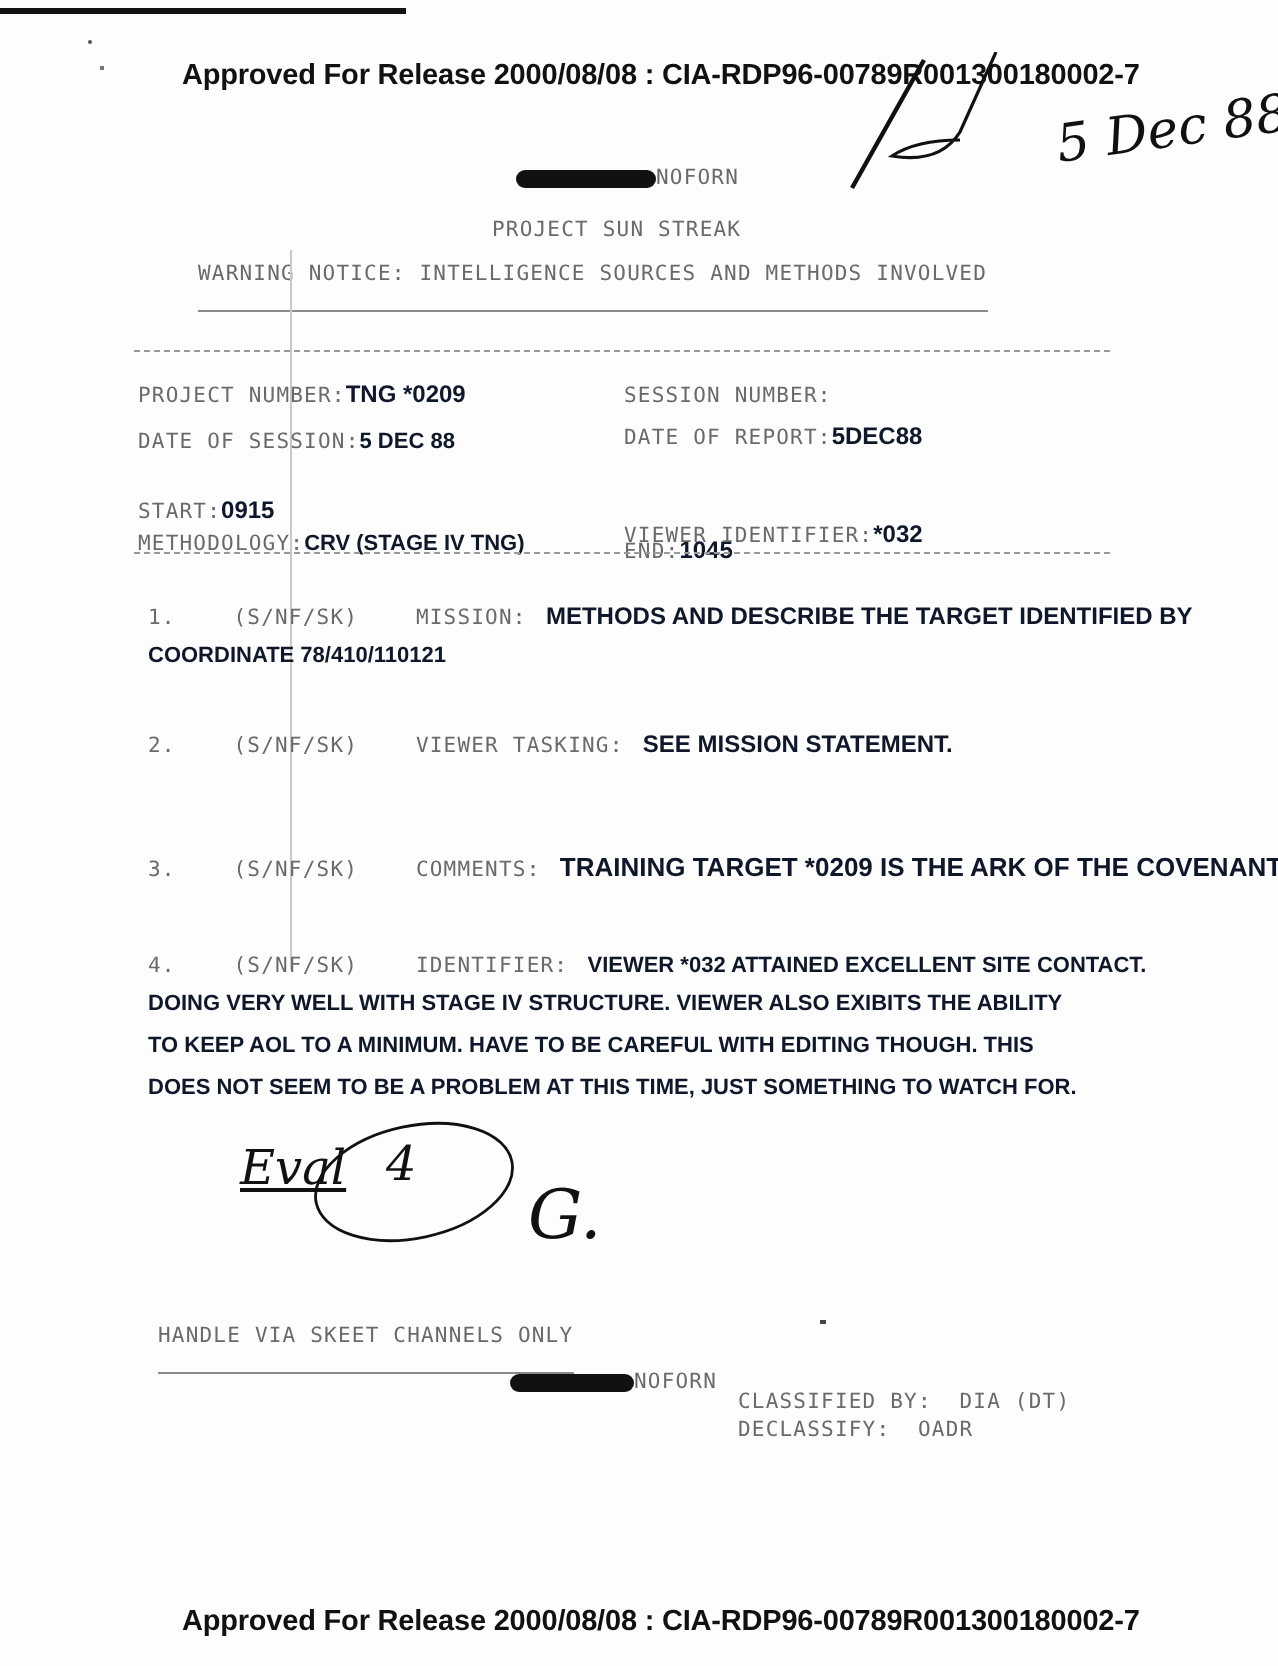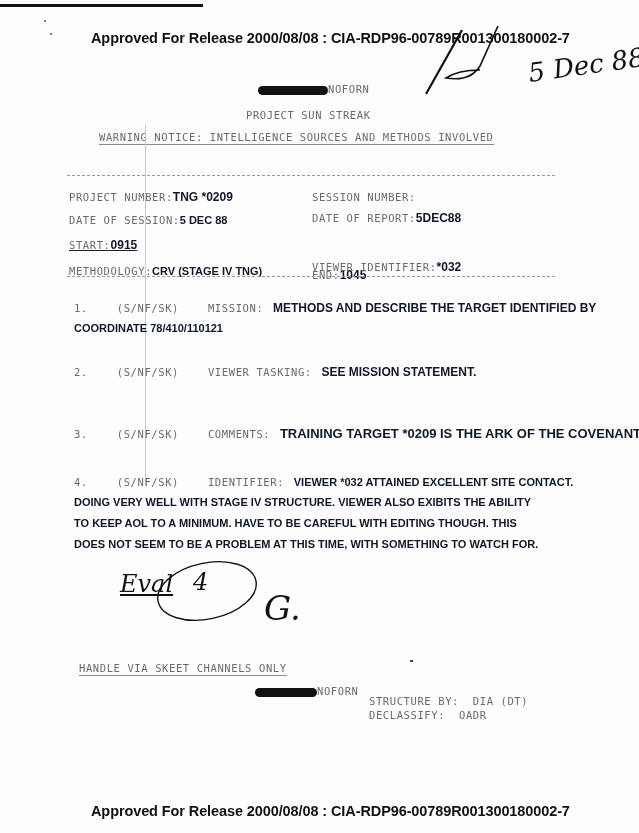--- a/index.html
+++ b/index.html
@@ -10,21 +10,21 @@
   .abs { position:absolute; white-space:nowrap; }
   .stamp { font-family:"Liberation Sans", sans-serif; font-weight:bold; font-size:14.5px; color:#111; letter-spacing:-0.1px; }
   .type { font-family:"DejaVu Sans Mono", monospace; font-size:10.5px; color:#6a6a6a; letter-spacing:0.6px; }
   .hand { font-family:"Liberation Sans", sans-serif; font-weight:bold; color:#0f172a; }
   .hand-small { font-size:11px; }
   .hand-med { font-size:12px; }
   .top-bar { left:0; top:4px; width:203px; height:3px; background:#111; }
   .dash { height:0; border-top:1px dashed #9a9a9a; }
   .vline { width:0; border-left:1px solid #c8c8c8; }
   .redact { display:inline-block; background:#111; border-radius:6px; height:9px; vertical-align:middle; }
-  .underline { border-bottom:1px solid #8a8a8a; padding-bottom:1px; }
+  .underline { border-bottom:1px solid #8a8a8a; padding-bottom:12px; }
   .script { font-family:"DejaVu Serif", serif; font-style:italic; color:#111; }
 </style>
 </head>
 <body>
 
 <div class="abs top-bar"></div>
 <div class="abs" style="left:44px;top:20px;width:2px;height:2px;background:#555;border-radius:1px;"></div>
 <div class="abs" style="left:50px;top:33px;width:2px;height:2px;background:#777;"></div>
 
 <div class="abs stamp" style="left:91px;top:30px;">Approved For Release 2000/08/08 : CIA-RDP96-00789R001300180002-7</div>
@@ -52,21 +52,21 @@
   <span class="type">SESSION NUMBER:</span><span class="hand hand-med"></span>
 </div>
 
 <div class="abs" style="left:69px;top:209px;">
   <span class="type">DATE OF SESSION:</span><span class="hand hand-small">5 DEC 88</span>
 </div>
 <div class="abs" style="left:312px;top:207px;">
   <span class="type">DATE OF REPORT:</span><span class="hand hand-med">5DEC88</span>
 </div>
 
-<div class="abs" style="left:69px;top:234px;text-decoration:underline;">
+<div class="abs" style="left:69px;top:244px;">
   <span class="type">START:</span><span class="hand hand-med">0915</span>
 </div>
 <div class="abs" style="left:312px;top:232px;margin-top:32px;">
   <span class="type">END:</span><span class="hand hand-med">1045</span>
 </div>
 
 <div class="abs" style="left:69px;top:260px;">
   <span class="type">METHODOLOGY:</span><span class="hand hand-small">CRV (STAGE IV TNG)</span>
 </div>
 <div class="abs" style="left:312px;top:256px;">
@@ -90,35 +90,35 @@
   <span class="type">3.</span>&nbsp;&nbsp;&nbsp;<span class="type">(S/NF/SK)</span>&nbsp;&nbsp;&nbsp;<span class="type">COMMENTS:</span>
   <span class="hand" style="font-size:13px;">TRAINING TARGET *0209 IS THE ARK OF THE COVENANT</span>
 </div>
 
 <div class="abs" style="left:74px;top:471px;">
   <span class="type">4.</span>&nbsp;&nbsp;&nbsp;<span class="type">(S/NF/SK)</span>&nbsp;&nbsp;&nbsp;<span class="type">IDENTIFIER:</span>
   <span class="hand hand-small">VIEWER *032 ATTAINED EXCELLENT SITE CONTACT.</span>
 </div>
 <div class="abs hand hand-small" style="left:74px;top:496px;">DOING VERY WELL WITH STAGE IV STRUCTURE. VIEWER ALSO EXIBITS THE ABILITY</div>
 <div class="abs hand hand-small" style="left:74px;top:517px;">TO KEEP AOL TO A MINIMUM. HAVE TO BE CAREFUL WITH EDITING THOUGH. THIS</div>
-<div class="abs hand hand-small" style="left:74px;top:538px;">DOES NOT SEEM TO BE A PROBLEM AT THIS TIME, WITH SOMETHING TO WATCH FOR.</div>
+<div class="abs hand hand-small" style="left:74px;top:538px;">DOES NOT SEEM TO BE A PROBLEM AT THIS TIME, JUST SOMETHING TO WATCH FOR.</div>
 
 <svg class="abs" style="left:150px;top:558px;" width="120" height="70">
   <ellipse cx="57" cy="33" rx="50" ry="28" transform="rotate(-12 57 33)" stroke="#111" stroke-width="1.4" fill="none"></ellipse>
 </svg>
 <div class="abs script" style="left:120px;top:570px;font-size:24px;text-decoration:underline;">Eval</div>
 <div class="abs script" style="left:193px;top:568px;font-size:24px;">4</div>
 <div class="abs script" style="left:264px;top:588px;font-size:34px;">G.</div>
 
 <div class="abs type underline" style="left:79px;top:662px;">HANDLE VIA SKEET CHANNELS ONLY</div>
 <div class="abs" style="left:410px;top:660px;width:3px;height:2px;background:#444;"></div>
 
 <div class="abs type" style="left:255px;top:685px;">
   <span class="redact" style="width:62px;"></span><span>NOFORN</span>
 </div>
 <div class="abs type" style="left:369px;top:695px;">
-  <span>STRUCTURE BY:</span>&nbsp;&nbsp;<span>DIA (DT)</span>
+  <span>CLASSIFIED BY:</span>&nbsp;&nbsp;<span>DIA (DT)</span>
 </div>
 <div class="abs type" style="left:369px;top:709px;">
   <span>DECLASSIFY:</span>&nbsp;&nbsp;<span>OADR</span>
 </div>
 
 <div class="abs stamp" style="left:91px;top:803px;">Approved For Release 2000/08/08 : CIA-RDP96-00789R001300180002-7</div>
 
 </body></html>

